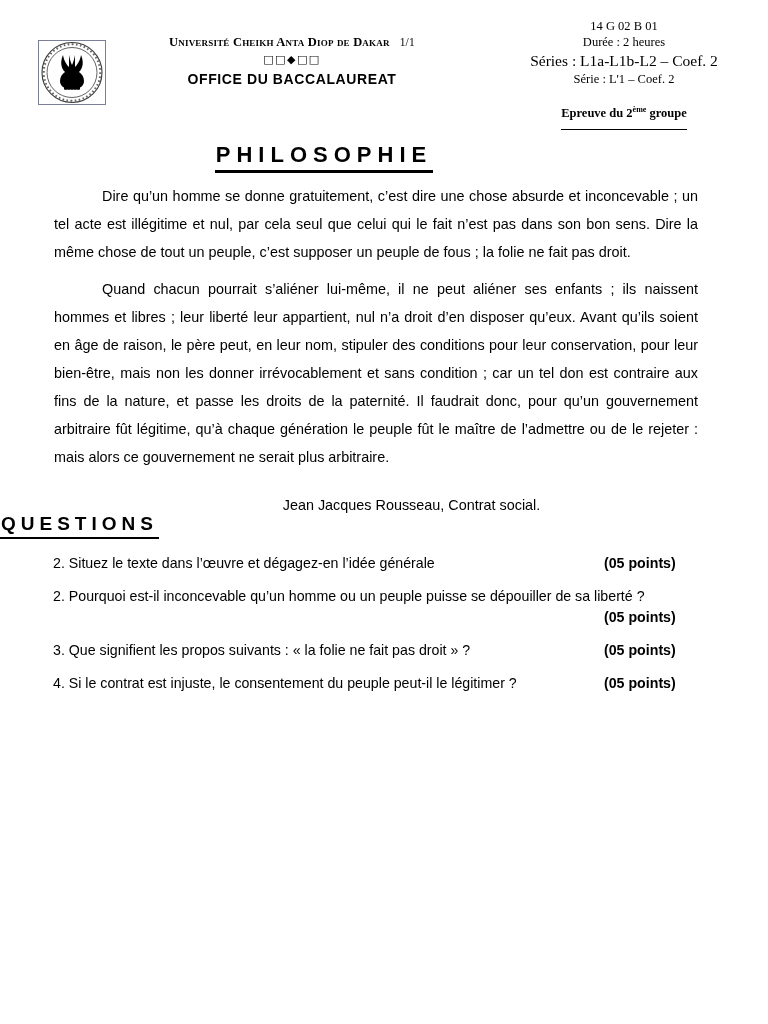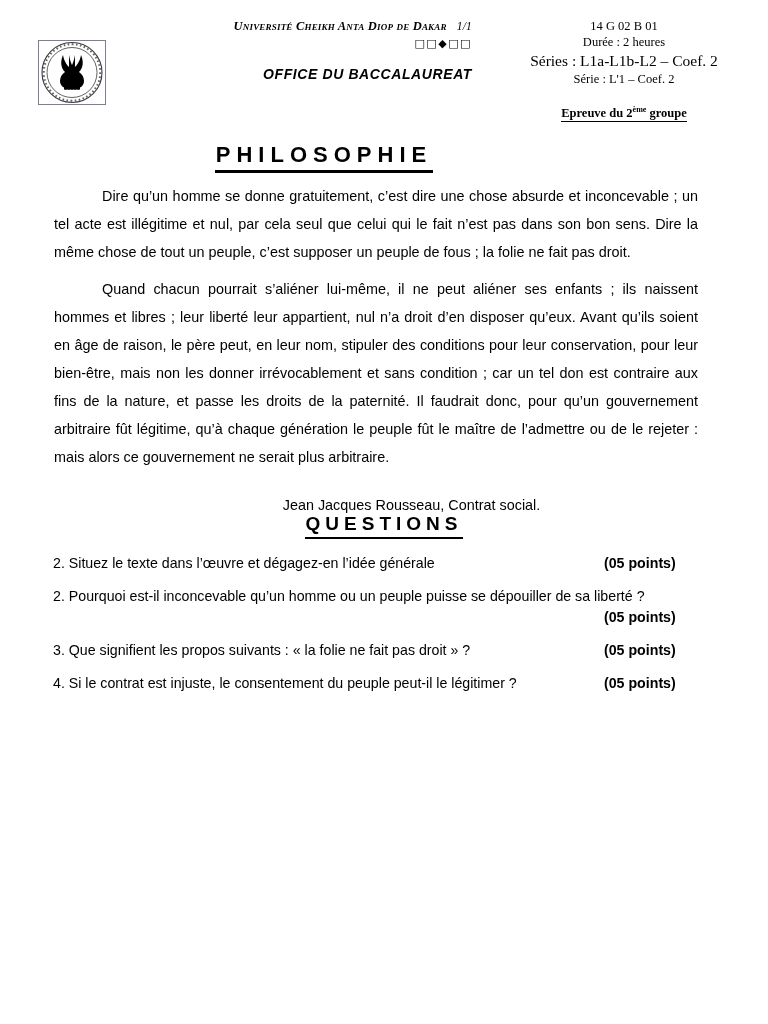--- a/index.html
+++ b/index.html
@@ -40,24 +40,23 @@
     height: 65px;
     border: 1px solid #7a7f96;
     background: #ffffff;
     box-sizing: border-box;
   }
   .logo-box svg { display: block; }
 
   .hdr-center {
     position: absolute;
     left: 112px;
-    top: 0;
+    top: 16px;
     width: 360px;
-    text-align: right;
-    font-style: italic;
+    text-align: center;
   }
   .univ-line {
     font-family: "Liberation Serif", serif;
     font-weight: bold;
     font-size: 12.5px;
     font-variant: small-caps;
     letter-spacing: 0.2px;
     white-space: nowrap;
     line-height: 16px;
   }
@@ -73,21 +72,21 @@
     letter-spacing: 1.5px;
     line-height: 17px;
     margin-top: 1px;
   }
   .office-line {
     font-family: "Liberation Sans", sans-serif;
     font-weight: bold;
     font-size: 14px;
     letter-spacing: 0.6px;
     line-height: 19px;
-    margin-top: 13px;
+    margin-top: 2px;
   }
   .tel-line {
     font-family: "Liberation Serif", serif;
     font-size: 12.5px;
     line-height: 17px;
     white-space: nowrap;
     margin-top: 1px;
   }
 
   .hdr-right {
@@ -105,21 +104,21 @@
   .epreuve-wrap {
     margin-top: 14px;
     text-align: center;
   }
   .epreuve-line {
     display: inline-block;
     font-family: "Liberation Serif", serif;
     font-weight: bold;
     font-size: 12.5px;
     border-bottom: 1.3px solid #000;
-    padding-bottom: 0px;
+    padding-bottom: 8px;
     line-height: 15px;
   }
   .epreuve-line sup { font-size: 8px; vertical-align: super; }
 
   
   .doc-title-wrap {
     position: absolute;
     top: 143px;
     left: 0;
     width: 648px;
@@ -158,21 +157,21 @@
     line-height: 20px;
     padding-left: 55px;
   }
 
   
   .questions-title-wrap {
     position: absolute;
     top: 513px;
     left: 0;
     width: 768px;
-    text-align: center;
+    text-align: left;
   }
   .questions-title {
     display: inline-block;
     font-family: "Liberation Sans", sans-serif;
     font-weight: bold;
     font-size: 19px;
     letter-spacing: 5px;
     border-bottom: 2.5px solid #000;
     padding: 0 1px 2px 1px;
     line-height: 22px;

